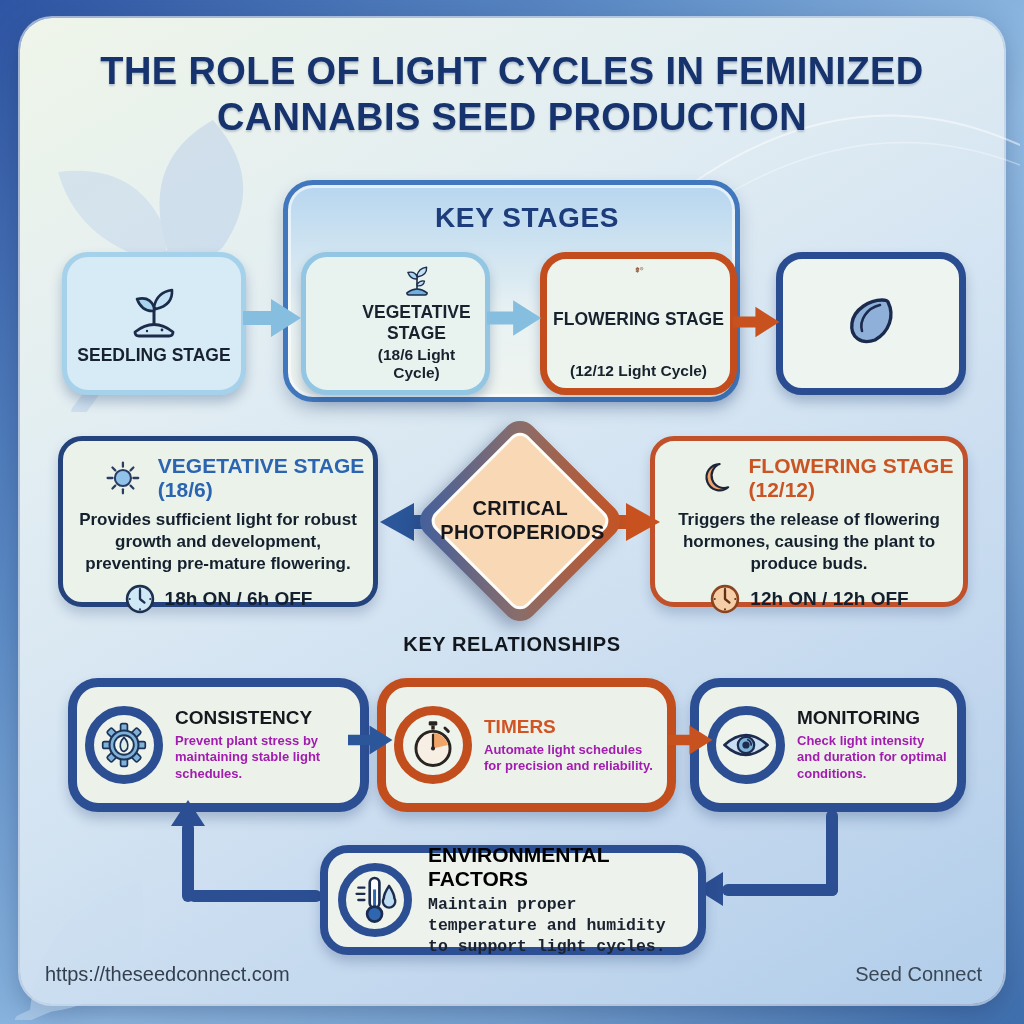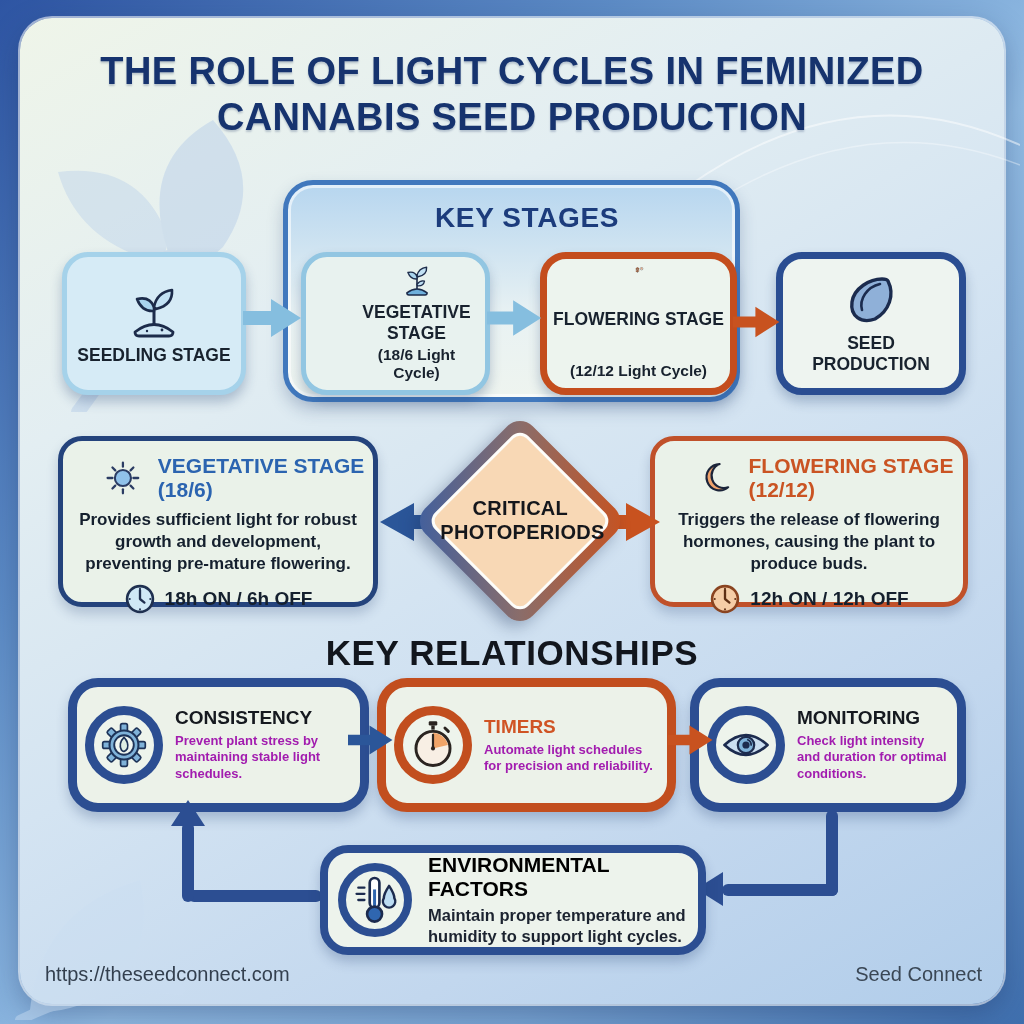--- a/index.html
+++ b/index.html
@@ -89,21 +89,21 @@
     background: #f8d8b5; border: 3px solid #fdfdfa;
     display: flex; align-items: center; justify-content: center;
   }
   .diamond-label {
     transform: rotate(-45deg); width: 160px; text-align: center;
     font-size: 20px; font-weight: 800; color: #15171c; line-height: 1.18; letter-spacing: .3px;
   }
 
   .kr-heading {
     position: absolute; left: 0; top: 633px; width: 1024px; text-align: center;
-    font-size: 35px; font-weight: 800; color: #12161d; letter-spacing: .6px;
+    font-size: 20px; font-weight: 800; color: #12161d; letter-spacing: .6px;
   }
 
   
   .rel-box {
     position: absolute; top: 678px; height: 134px; border-radius: 30px;
     background: #ecf2e9; box-shadow: 0 7px 12px rgba(30,60,110,.25);
   }
   .rb-consistency { left: 68px;  width: 301px; border: 9px solid #2c4e92; }
   .rb-timers      { left: 377px; width: 299px; border: 9px solid #c24e1e; }
   .rb-monitoring  { left: 690px; width: 276px; border: 9px solid #2c4e92; }
@@ -125,21 +125,21 @@
     border: 8px solid #2c4e92; border-radius: 28px; background: #edf3ec;
     box-shadow: 0 7px 12px rgba(30,60,110,.25);
   }
   .env-circle {
     position: absolute; left: 10px; top: 50%; transform: translateY(-50%);
     width: 74px; height: 74px; border-radius: 50%; background: #eef4ec;
     border: 8px solid #2c4e92; display: flex; align-items: center; justify-content: center;
   }
   .env-text { position: absolute; left: 100px; right: 8px; top: 50%; transform: translateY(-50%); }
   .env-name { font-size: 21px; font-weight: 800; color: #000000; margin-bottom: 4px; }
-  .env-desc { font-size: 16.5px; font-weight: 600; line-height: 1.26; color: #1c2330; }
+  .env-desc { font-size: 16.5px; font-weight: 600; line-height: 1.26; color: #1c2330; font-family: Liberation Mono, monospace; }
 
   
   .conn { position: absolute; background: #2c4e92; border-radius: 6px; }
   .conn-v-right { left: 826px; top: 810px; width: 12px; height: 86px; }
   .conn-h-right { left: 722px; top: 884px; width: 116px; height: 12px; }
   .conn-v-left  { left: 182px; top: 822px; width: 12px; height: 80px; }
   .conn-h-left  { left: 188px; top: 890px; width: 134px; height: 12px; }
   .ah { position: absolute; width: 0; height: 0; }
   .ah-left {
     left: 696px; top: 872px;
@@ -229,21 +229,20 @@
     </svg>
     <div class="stage-label">FLOWERING STAGE</div>
     <div class="stage-sub">(12/12 Light Cycle)</div>
   </div>
 
   <div class="stage-box sb-seed">
     <svg class="stage-icon" width="58" height="54" viewBox="0 0 58 54">
       <path d="M46 8 C53 22 47 38 33 46 C19 51 8 43 10 29 C12 15 28 6 40 6 C43 6 45 6 46 8 Z" fill="#8fb0d8" stroke="#1b2b4e" stroke-width="3.4" stroke-linejoin="round"></path>
       <path d="M20 37 C17 26 25 14 38 11" stroke="#1b2b4e" stroke-width="2.6" fill="none" stroke-linecap="round"></path>
     </svg>
-    <div class="stage-label">SEED PRODUCTION</div>
   </div>
 
   <svg class="arrow-svg" style="left:243px;top:296px" width="60" height="44" viewBox="0 0 60 44">
     <polygon class="fill-lightblue" points="0,15 28,15 28,3 58,22 28,41 28,29 0,29"></polygon>
   </svg>
   <svg class="arrow-svg" style="left:487px;top:296px" width="56" height="44" viewBox="0 0 60 44">
     <polygon class="fill-lightblue" points="0,15 28,15 28,3 58,22 28,41 28,29 0,29"></polygon>
   </svg>
   <svg class="arrow-svg" style="left:733px;top:300px" width="48" height="44" viewBox="0 0 60 44">
     <polygon class="fill-orange" points="0,15 28,15 28,3 58,22 28,41 28,29 0,29"></polygon>

